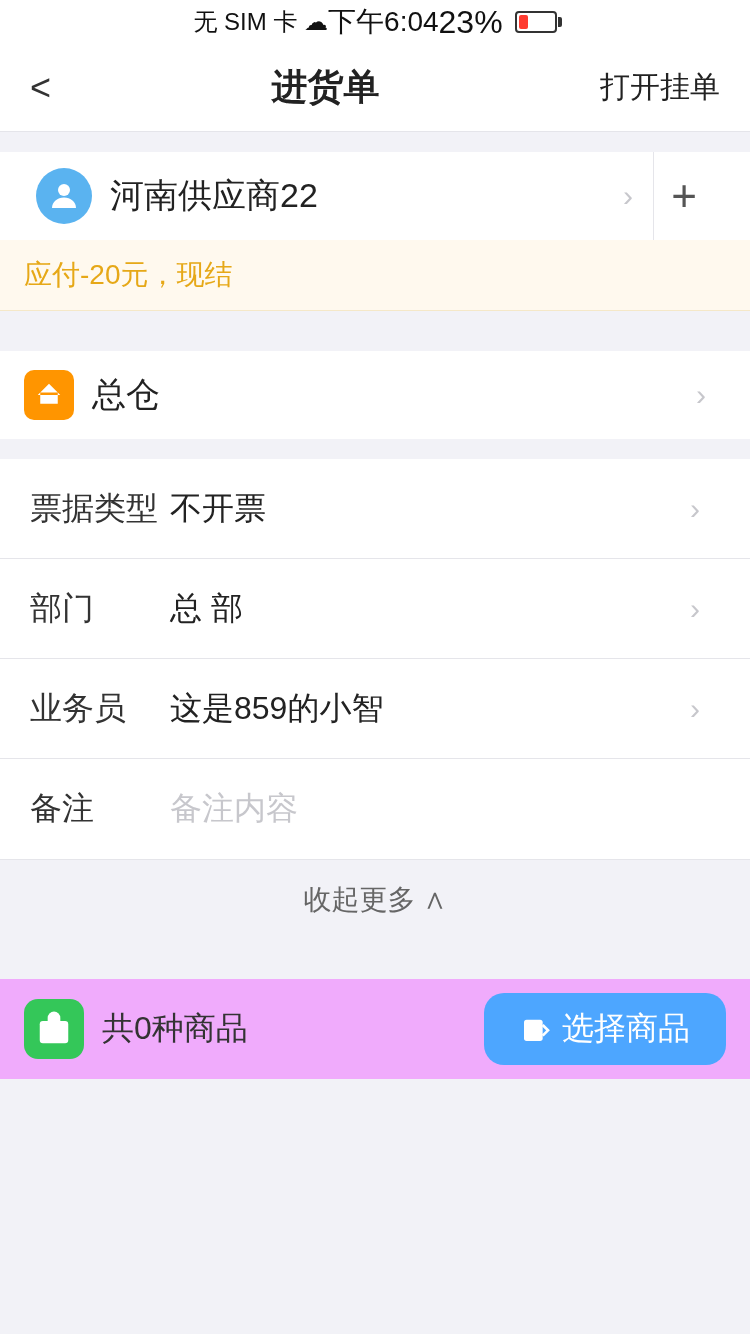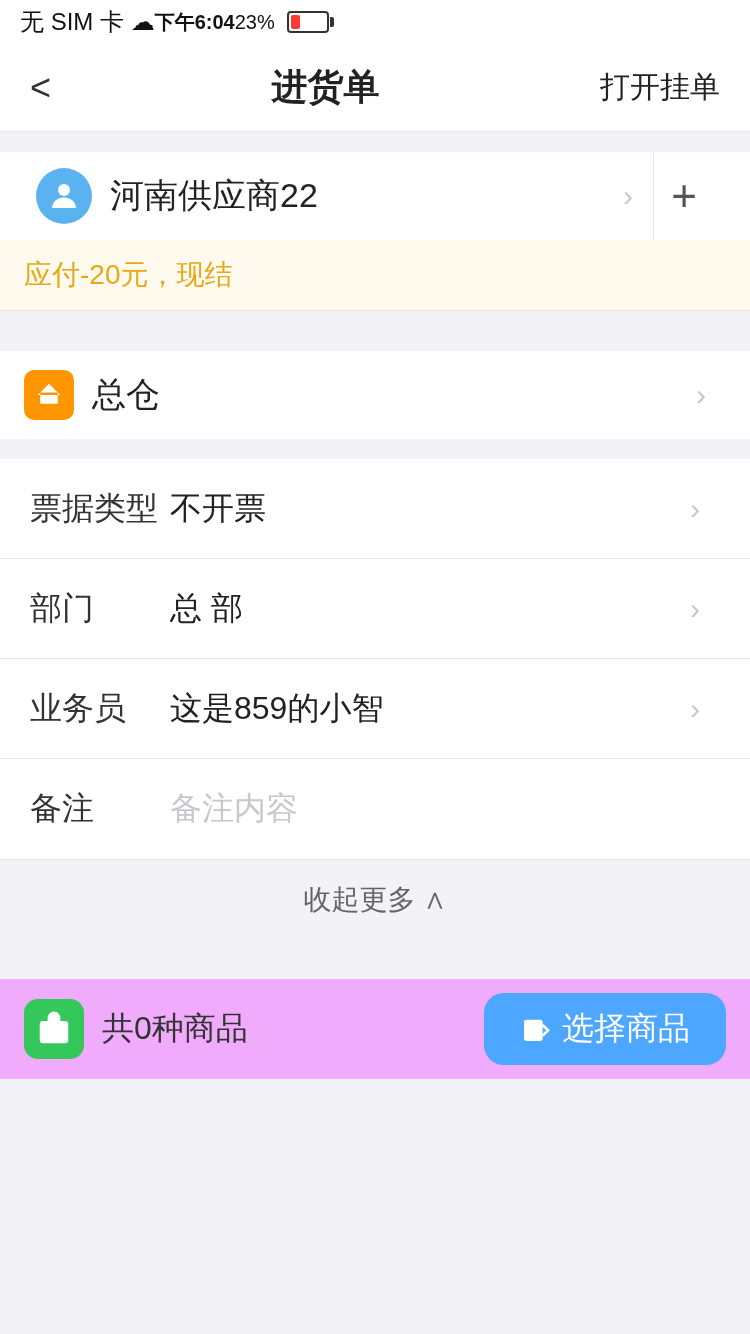--- a/index.html
+++ b/index.html
@@ -14,28 +14,28 @@
       color: #222;
     }
 
     
     .status-bar {
       width: 100%;
       height: 44px;
       background: #fff;
       display: flex;
       align-items: center;
-      justify-content: flex-start;
+      justify-content: center;
       padding: 0 20px;
       font-size: 24px;
       color: #111;
     }
     .status-left { display: flex; align-items: center; gap: 8px; }
-    .status-center { font-size: 20px; font-weight: 700; }
-    .status-right { display: flex; align-items: center; gap: 12px; font-size: 20px; }
+    .status-center { font-size: 28px; font-weight: 400; }
+    .status-right { display: flex; align-items: center; gap: 12px; font-size: 32px; }
     .battery-icon {
       display: inline-block;
       width: 42px;
       height: 22px;
       border: 2px solid #333;
       border-radius: 4px;
       position: relative;
     }
     .battery-icon::after {
       content: '';

